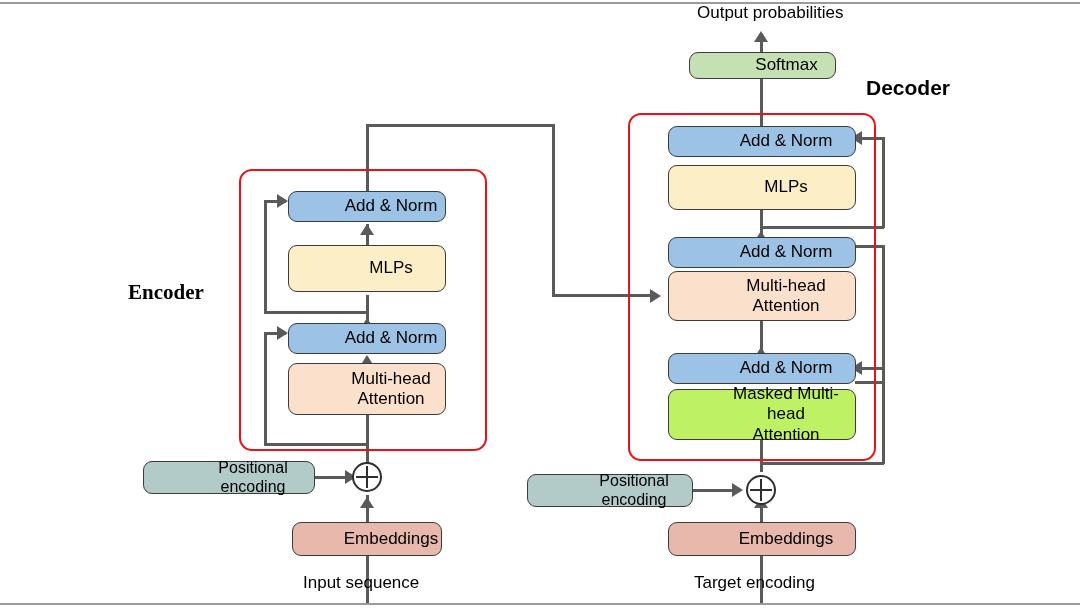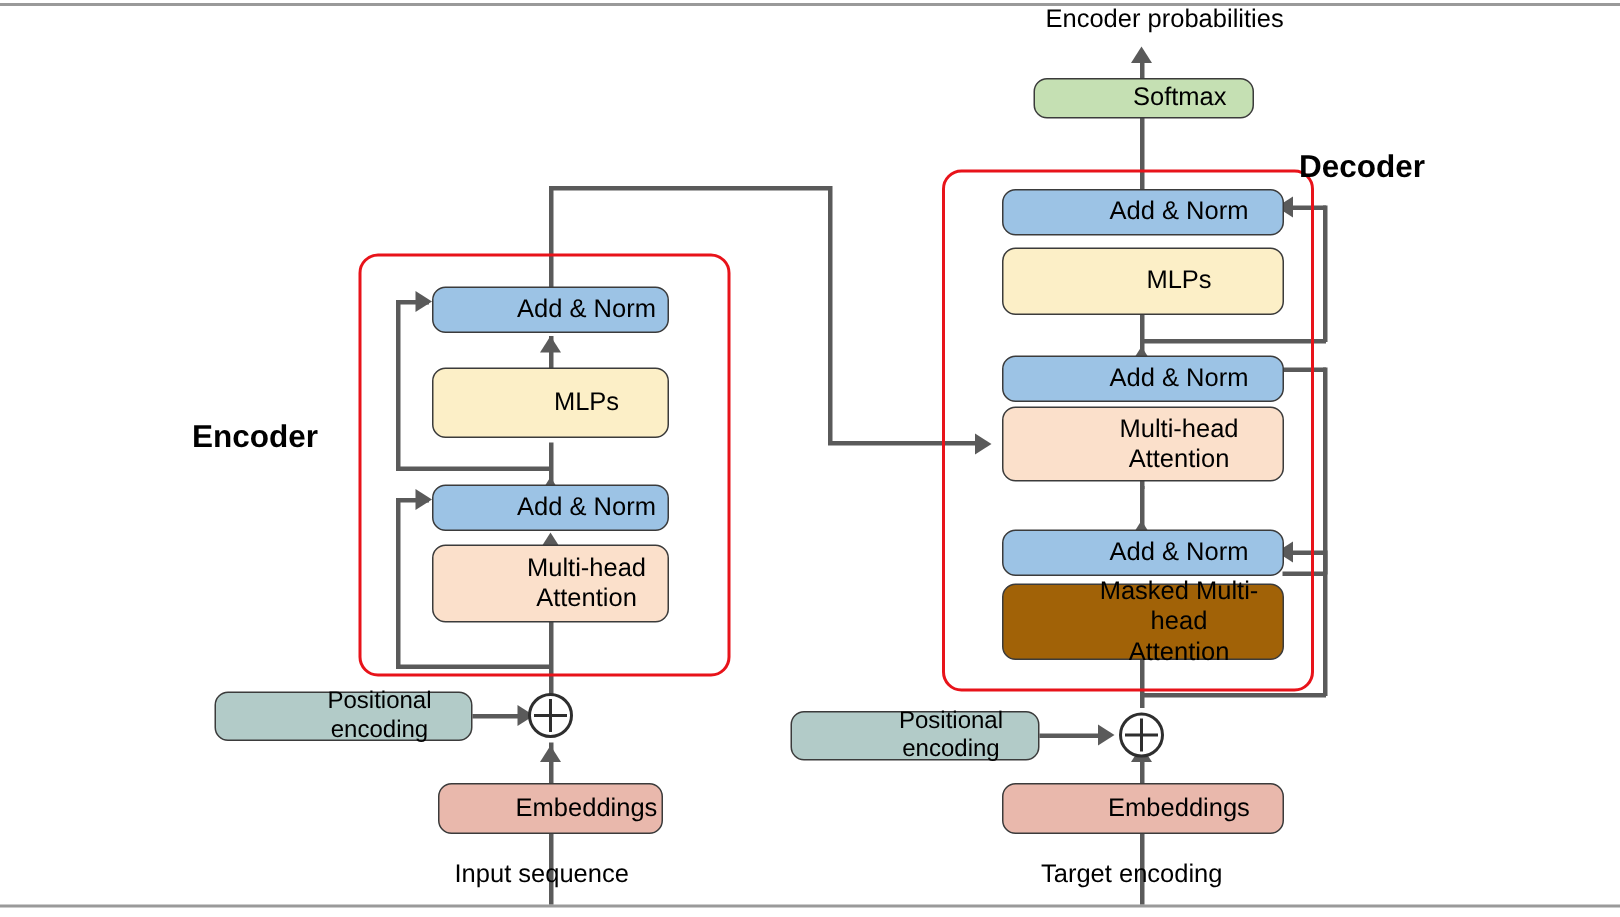--- a/index.html
+++ b/index.html
@@ -151,21 +151,21 @@
   <div class="seg" style="left:264px; top:332px; width:22px; height:2.5px;"></div>
   <div class="arrowhead arrow-right" style="left:277px; top:326px;"></div>
 
   <div class="seg" style="left:264px; top:311px; width:104px; height:2.5px;"></div>
   <div class="seg" style="left:264px; top:200px; width:2.5px; height:113px;"></div>
   <div class="seg" style="left:264px; top:200px; width:22px; height:2.5px;"></div>
   <div class="arrowhead arrow-right" style="left:277px; top:194px;"></div>
 
   <div class="group-box" style="left:239px; top:169px; width:248px; height:282px;"></div>
 
-  <div class="group-label" style="left:128px; top:280px;">Encoder</div>
+  <div class="group-label" style="left:128px; top:280px;font-family:Liberation Serif, serif;">Encoder</div>
 
   <div class="node" style="left:288px; top:191px; width:158px; height:31px; background:#9cc3e5;">Add &amp; Norm</div>
 
   <div class="node" style="left:288px; top:245px; width:158px; height:47px; background:#fcefc7;">MLPs</div>
 
   <div class="node" style="left:288px; top:323px; width:158px; height:31px; background:#9cc3e5;">Add &amp; Norm</div>
 
   <div class="node" style="left:288px; top:363px; width:158px; height:52px; background:#fbe0cb;">Multi-head
 Attention</div>
 
@@ -211,39 +211,39 @@
   <div class="seg" style="left:882px; top:245px; width:2.5px; height:138px;"></div>
   <div class="seg" style="left:855px; top:245px; width:29px; height:2.5px;"></div>
 
   <div class="seg" style="left:761px; top:226px; width:123px; height:2.5px;"></div>
   <div class="seg" style="left:882px; top:137px; width:2.5px; height:91px;"></div>
   <div class="seg" style="left:862px; top:137px; width:22px; height:2.5px;"></div>
   <div class="arrowhead arrow-left" style="left:851px; top:131px;"></div>
 
   <div class="group-box" style="left:628px; top:113px; width:248px; height:348px;"></div>
 
-  <div class="group-label" style="left:866px; top:76px;margin-top:24px;">Decoder</div>
+  <div class="group-label" style="left:866px; top:76px;">Decoder</div>
 
   <div class="node" style="left:689px; top:52px; width:147px; height:27px; background:#c5e0b3;">Softmax</div>
 
 
-  <div class="caption" style="left:697px; top:3px;">Encoder probabilities</div>
+  <div class="caption" style="left:697px; top:3px;">Output probabilities</div>
 
   <div class="node" style="left:668px; top:126px; width:188px; height:31px; background:#9cc3e5;">Add &amp; Norm</div>
 
   <div class="node" style="left:668px; top:165px; width:188px; height:45px; background:#fcefc7;">MLPs</div>
 
   <div class="node" style="left:668px; top:237px; width:188px; height:31px; background:#9cc3e5;">Add &amp; Norm</div>
 
   <div class="node" style="left:668px; top:271px; width:188px; height:50px; background:#fbe0cb;">Multi-head
 Attention</div>
 
   <div class="node" style="left:668px; top:353px; width:188px; height:31px; background:#9cc3e5;">Add &amp; Norm</div>
 
-  <div class="node" style="left:668px; top:389px; width:188px; height:51px; background:#a16207;">Masked Multi-head
+  <div class="node" style="left:668px; top:389px; width:188px; height:51px; background:#bef264;">Masked Multi-head
 Attention</div>
 
   <div class="node small" style="left:527px; top:474px; width:166px; height:33px; background:#b2cbc8;">Positional encoding</div>
 
   <div class="seg" style="left:693px; top:489px; width:45px; height:2.5px;"></div>
   <div class="arrowhead arrow-right" style="left:732px; top:483px;"></div>
 
   <div class="plus-circle" style="left:746px; top:475px;"></div>
 
   <div class="node" style="left:668px; top:522px; width:188px; height:34px; background:#e9b8ac;">Embeddings</div>

